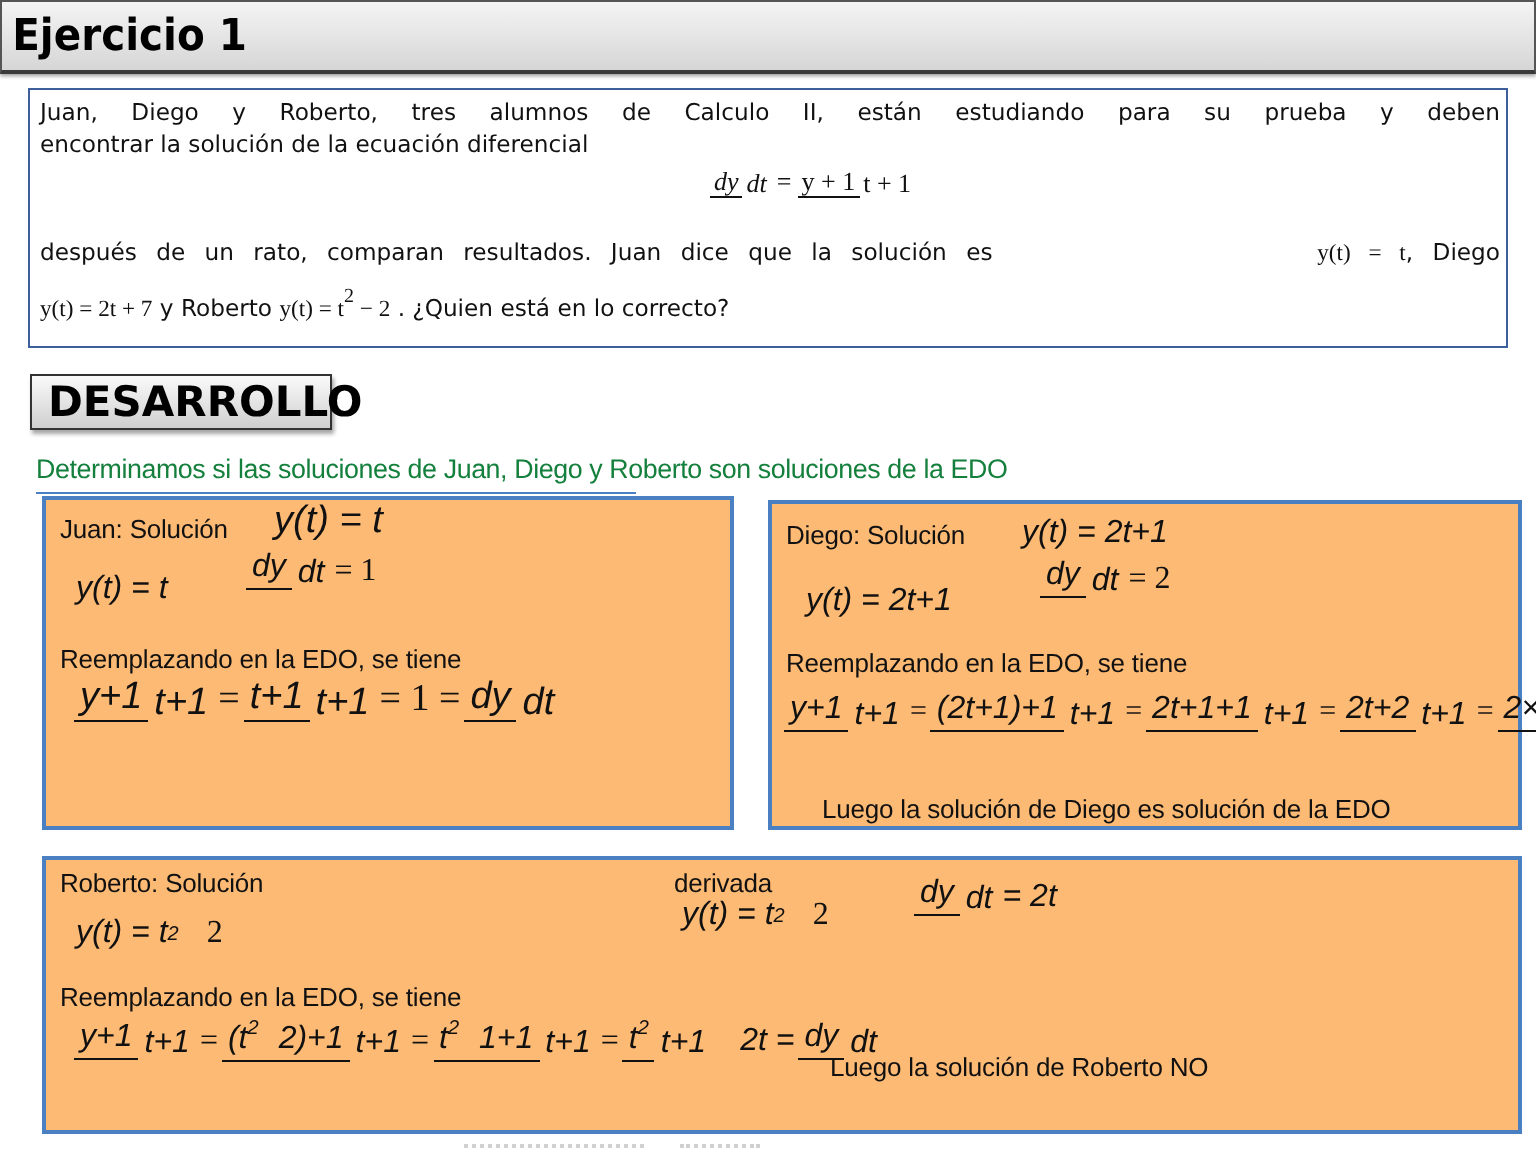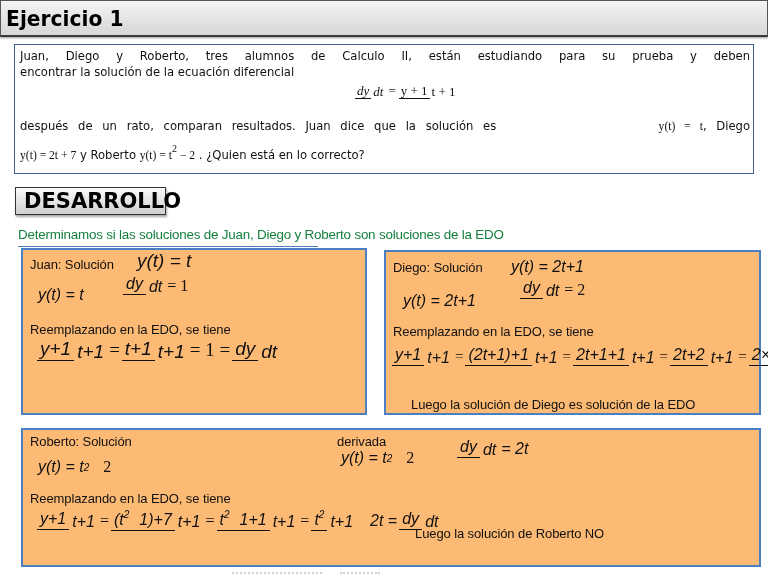--- a/index.html
+++ b/index.html
@@ -220,21 +220,21 @@
     <span class="eq fv">= 2t</span>
   </span>
   <span class="lbl" style="left:7px; top:61px;">Reemplazando en la EDO, se tiene</span>
   <span class="math" style="left:14px; top:80px;">
     <span class="frac fv">
         <span class="num">y+1</span>
         <span class="den">t+1</span>
       </span>
     <span class="eq">=</span>
     <span class="frac fv">
-        <span class="num"><span>(t</span><sup>2</sup><span style="margin-left:10px;">1)+7</span></span>
+        <span class="num"><span>(t</span><sup>2</sup><span style="margin-left:10px;">2)+1</span></span>
         <span class="den">t+1</span>
       </span>
     <span class="eq">=</span>
     <span class="frac fv">
         <span class="num"><span>t</span><sup>2</sup><span style="margin-left:10px;">1+1</span></span>
         <span class="den">t+1</span>
       </span>
     <span class="eq">=</span>
     <span class="frac fv">
         <span class="num"><span>t</span><sup>2</sup></span>

